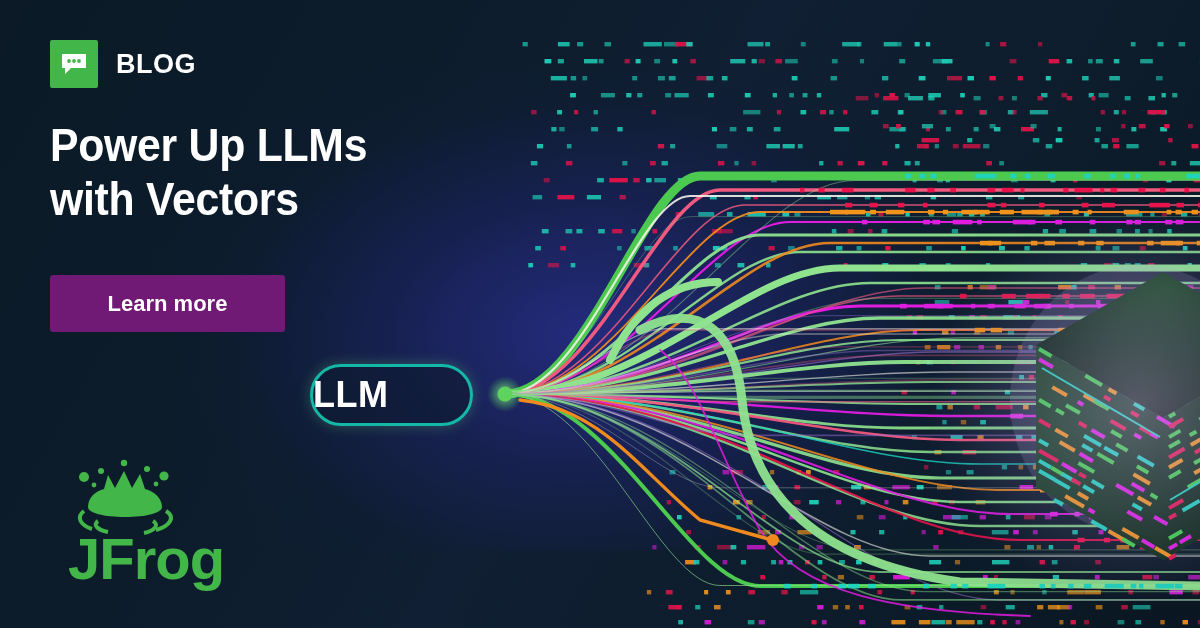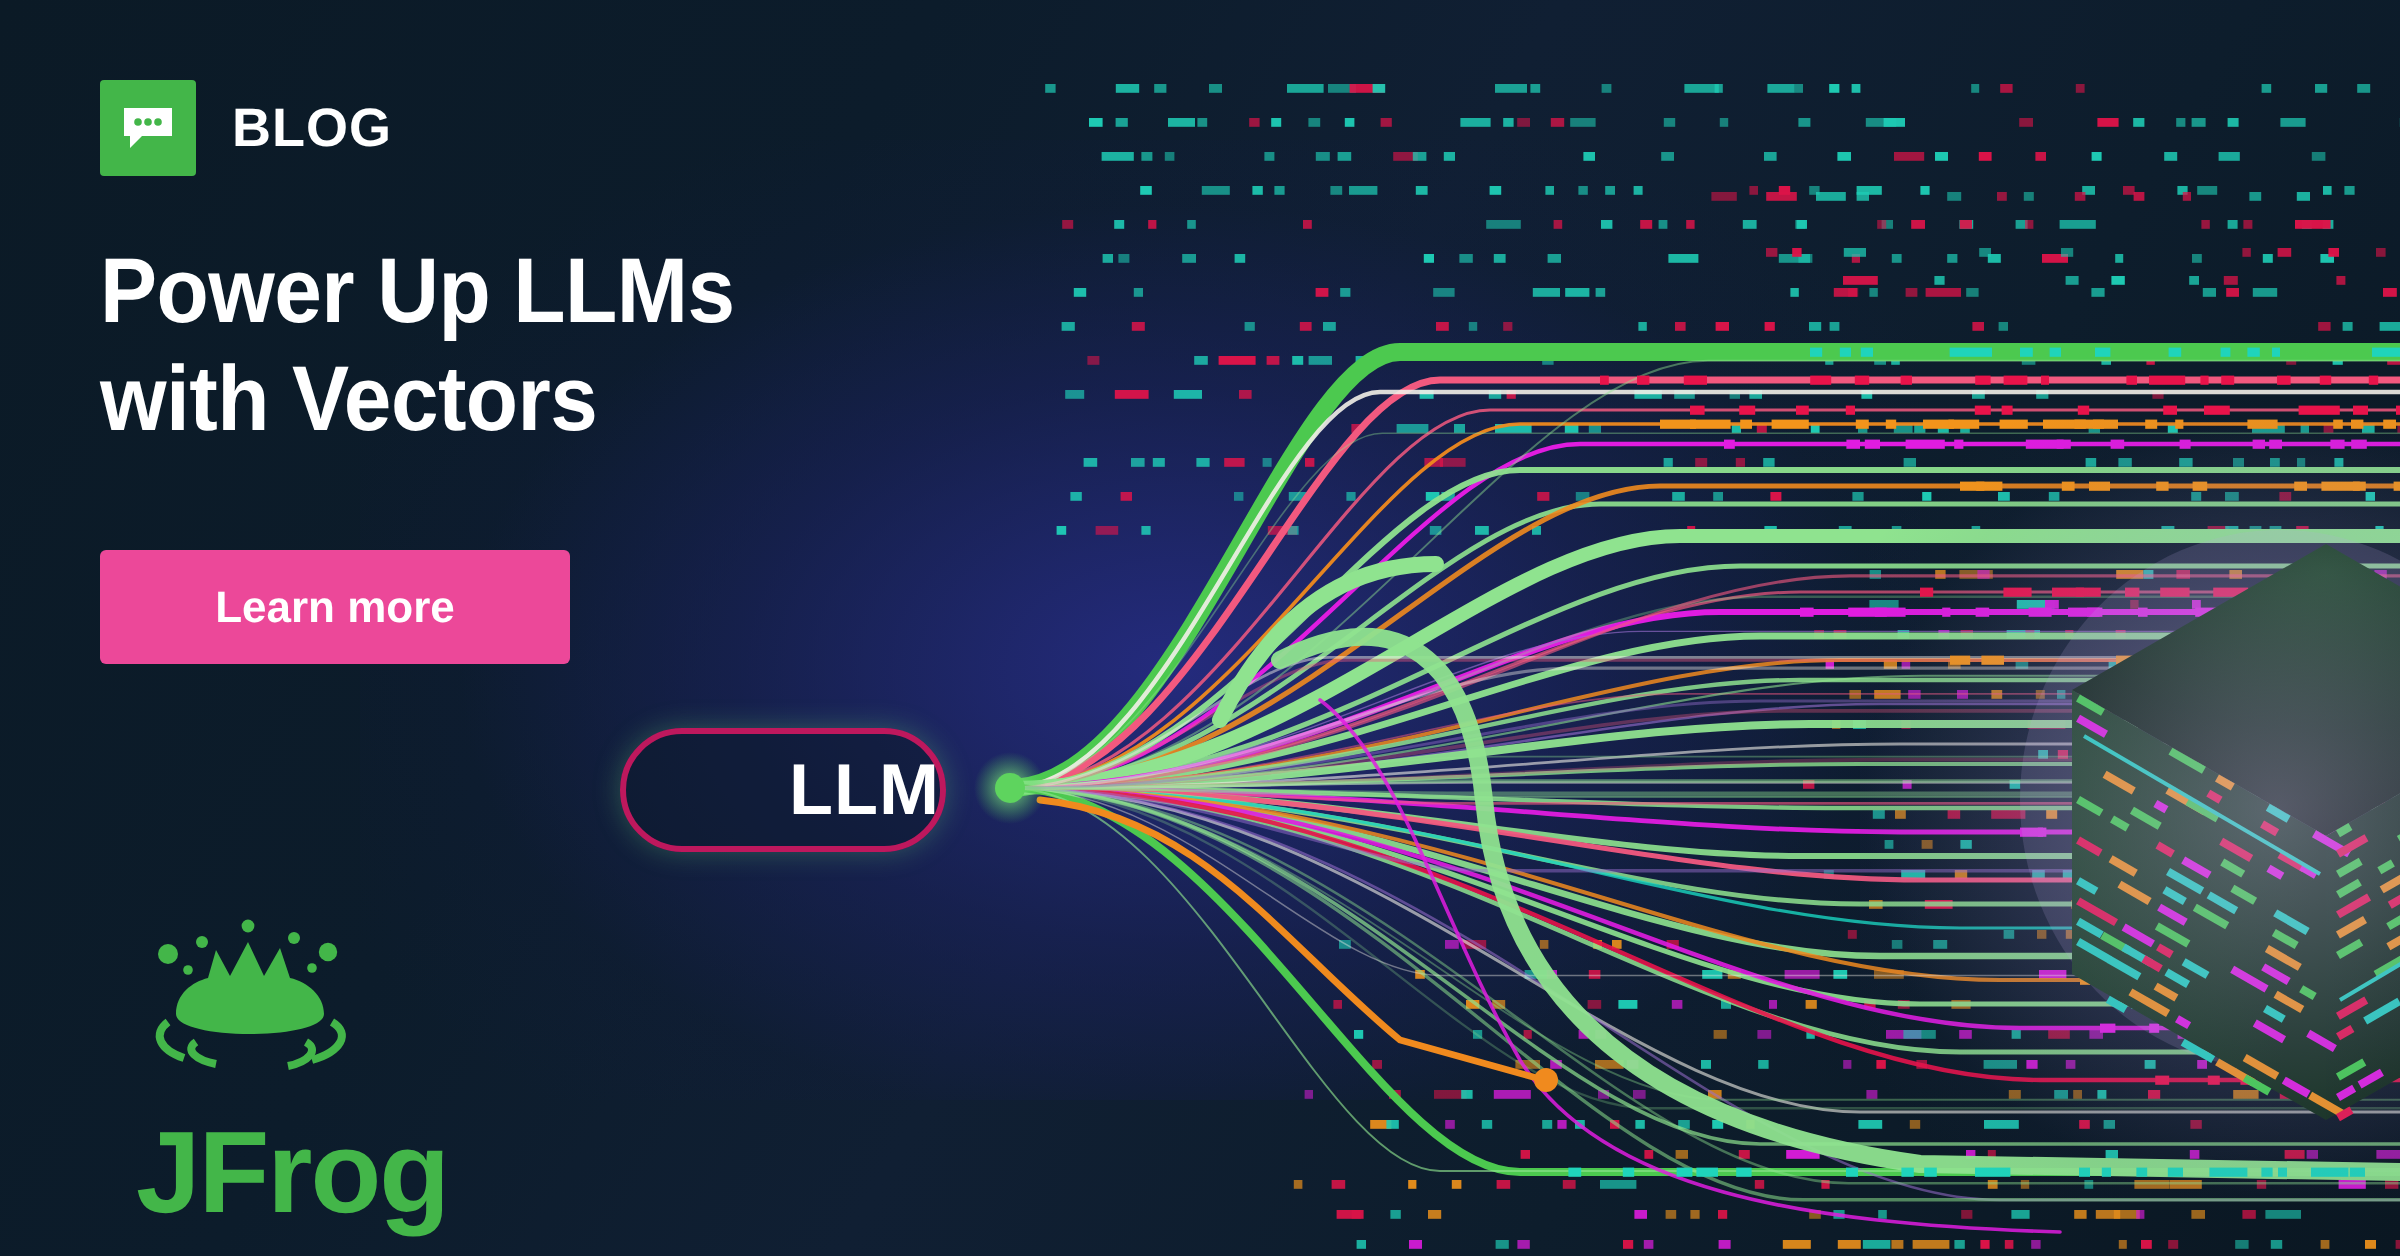--- a/index.html
+++ b/index.html
@@ -51,40 +51,39 @@
     position:absolute; left:0; top:118px; width:420px;
     color:#ffffff; font-size:46px; line-height:1.18; font-weight:bold;
     letter-spacing:-0.3px;
     font-family:"Liberation Sans", sans-serif;
     transform:scaleX(0.93); transform-origin:left top;
   }
   #title .line { display:block; white-space:nowrap; }
 
   #cta {
     position:absolute; left:0; top:275px;
-    width:235px; height:57px; background:#ec4899; border:none; border-radius:3px;
+    width:235px; height:57px; background:#701a75; border:none; border-radius:3px;
     color:#ffffff; font-size:22px; font-weight:bold; cursor:pointer;
     font-family:"Liberation Sans", sans-serif;
     display:flex; align-items:center; justify-content:center;
   }
 
   #logo { position:absolute; left:8px; top:455px; width:170px; height:130px; }
   #logo-word {
     position:absolute; left:10px; top:70px;
     font-size:58px; font-weight:bold; color:#43b649; letter-spacing:-1px;
     font-family:"Liberation Sans", sans-serif;
-    margin-top:28px;
   }
 
   
   #llm-pill {
     position:absolute; left:310px; top:364px; width:163px; height:62px;
-    border:3px solid #be185d; border-radius:31px;
+    border:3px solid #14b8a6; border-radius:31px;
     background:rgba(12,26,44,0.55);
-    display:flex; align-items:center; justify-content:flex-end;
+    display:flex; align-items:center; justify-content:flex-start;
     box-shadow:0 0 14px rgba(110,220,120,0.30);
   }
   #llm-text {
     color:#ffffff; font-size:36px; font-weight:bold; letter-spacing:0.5px;
     font-family:"Liberation Sans", sans-serif;
   }
 </style>
 </head>
 <body>
 

